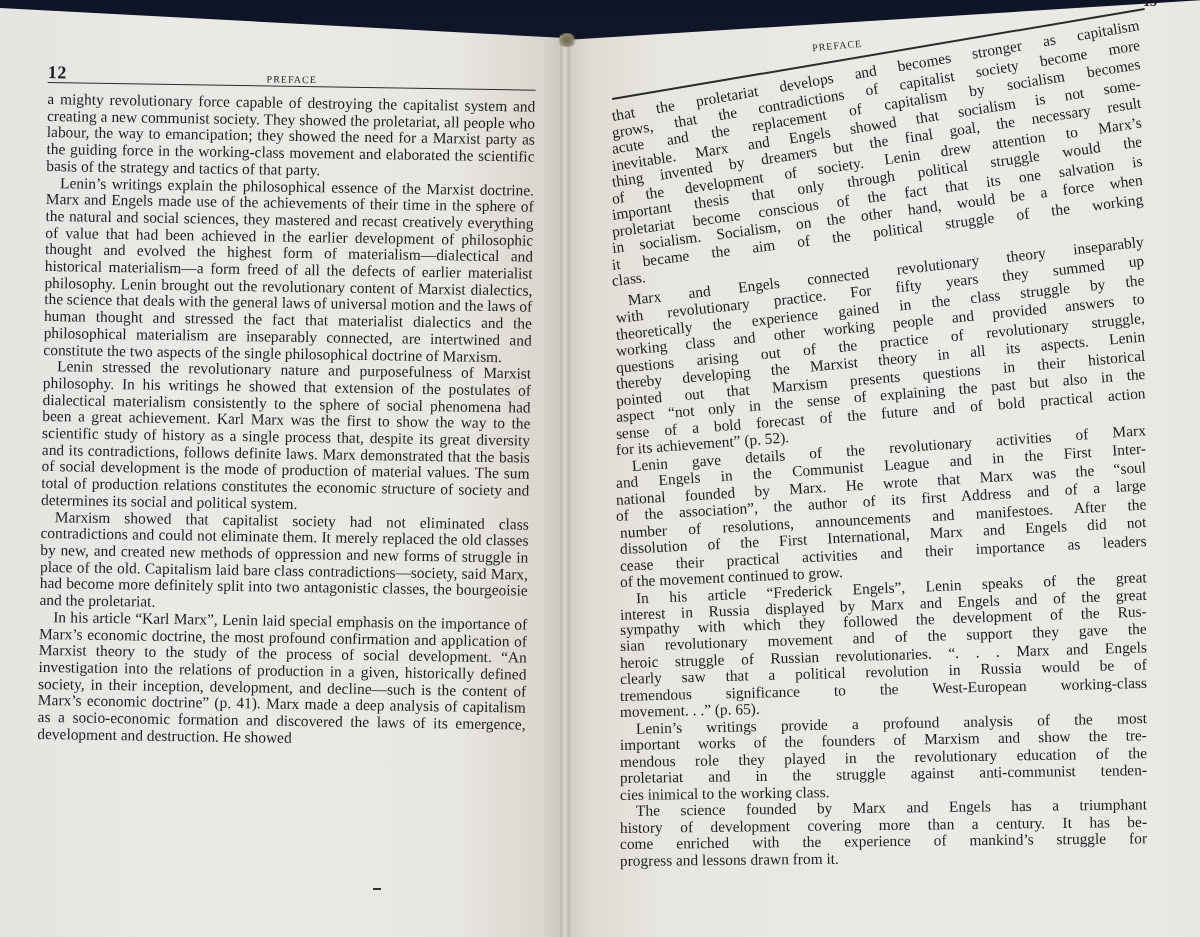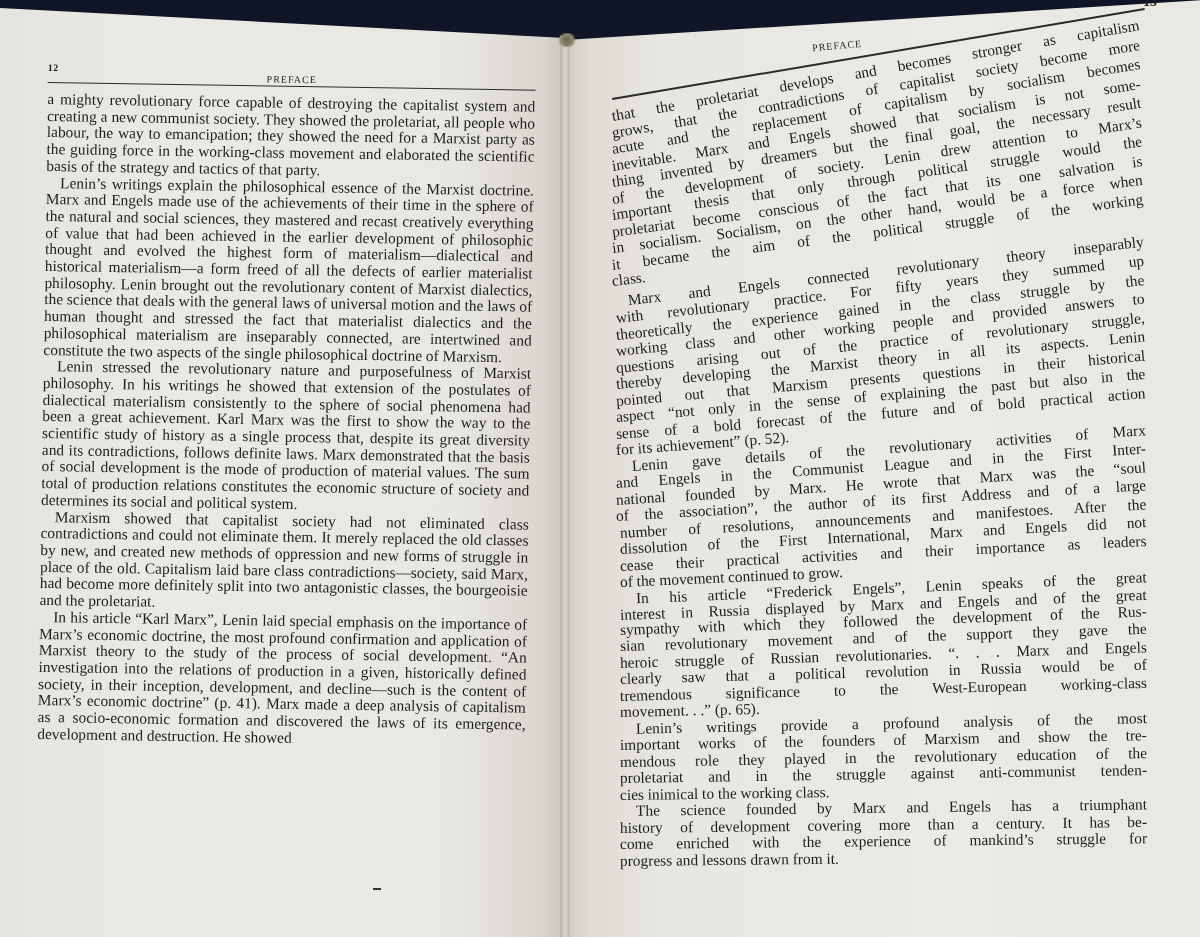--- a/index.html
+++ b/index.html
@@ -70,21 +70,21 @@
       position: relative;
       height: 22px;
       border-bottom: 1.5px solid #2a2a2a;
       margin-bottom: 8px;
     }
     .page-number {
       position: absolute;
       left: 0;
       top: 2px;
       font-weight: bold;
-      font-size: 10px;
+      font-size: 18px;
       letter-spacing: 0.5px;
       text-align: right;
     }
     .head-title {
       position: absolute;
       left: 0;
       right: 0;
       top: 10px;
       text-align: center;
       font-size: 10px;

